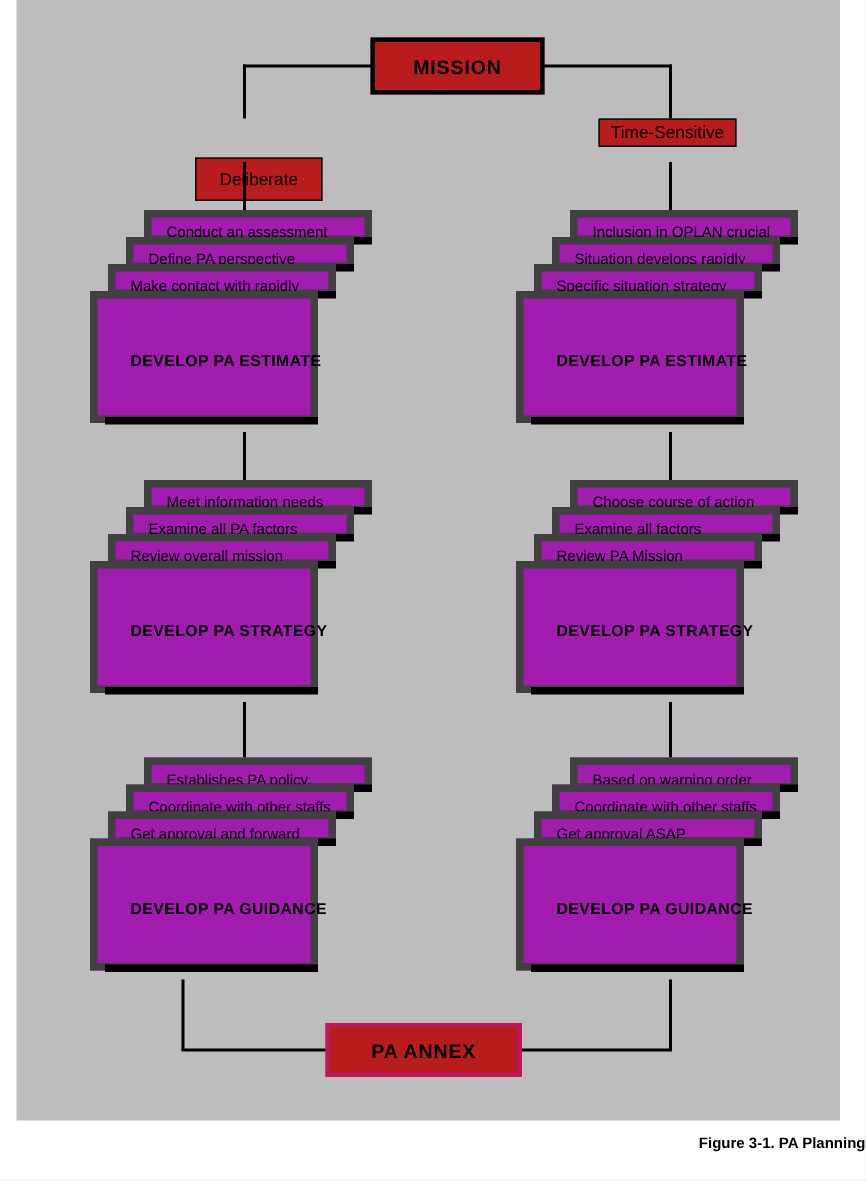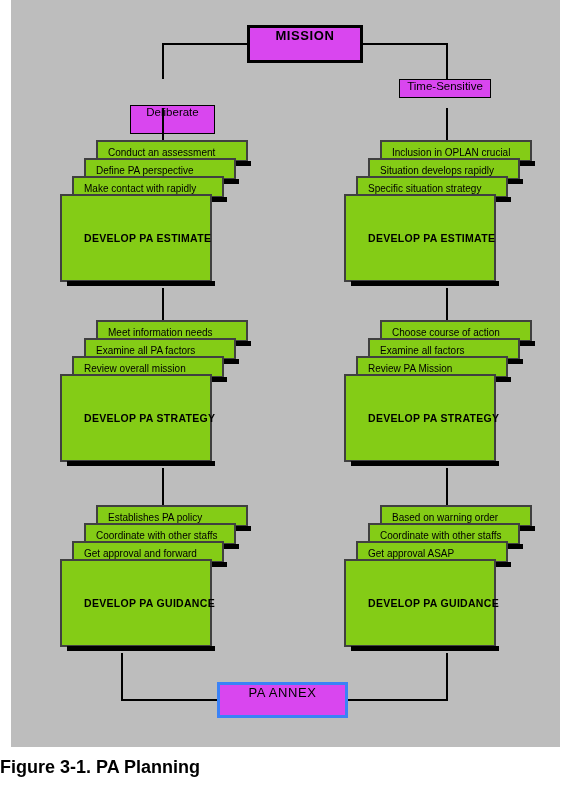--- a/index.html
+++ b/index.html
@@ -22,22 +22,23 @@
     top: 0px;
     width: 549px;
     height: 747px;
     background: #bdbdbd;
   }
 
   
   .node {
     position: absolute;
     box-sizing: border-box;
-    background: #d946ef;
+    background: #b91c1c;
     display: flex;
+    align-items: center;
     color: #000000;
   }
 
   
   .node.heavy {
     border: 3px solid #000000;
     justify-content: center;
     font-weight: bold;
     font-size: 13px;
     letter-spacing: 0.6px;
@@ -45,36 +46,36 @@
 
   
   .node.branch {
     border: 1px solid #000000;
     justify-content: center;
     font-size: 11.5px;
   }
 
   
   .node.annex {
-    border: 3px solid #3b82f6;
+    border: 3px solid #be185d;
     justify-content: center;
-    font-weight: normal;
+    font-weight: bold;
     font-size: 13px;
     letter-spacing: 0.6px;
   }
 
   
   .card-stack {
     position: absolute;
   }
   .card {
     position: absolute;
     box-sizing: border-box;
-    background: #84cc16;
-    border: 2px solid #404040;
+    background: #a21caf;
+    border: 5px solid #404040;
   }
   
   .card::after {
     content: "";
     position: absolute;
     left: 5px;
     right: -5px;
     bottom: -6px;
     height: 5px;
     background: #000000;
@@ -102,22 +103,22 @@
   }
   .line.h { height: 2px; }
   .line.v { width: 2px; }
 
   
   #figure-caption {
     position: absolute;
     left: 0;
     top: 757px;
     width: 577px;
-    text-align: left;
-    font-size: 18px;
+    text-align: right;
+    font-size: 10px;
     font-weight: bold;
     color: #000000;
   }
 </style>
 </head>
 <body>
 
 <div id="diagram-panel">
 
   <div class="node heavy" style="left:236px; top:25px; width:116px; height:38px;">

